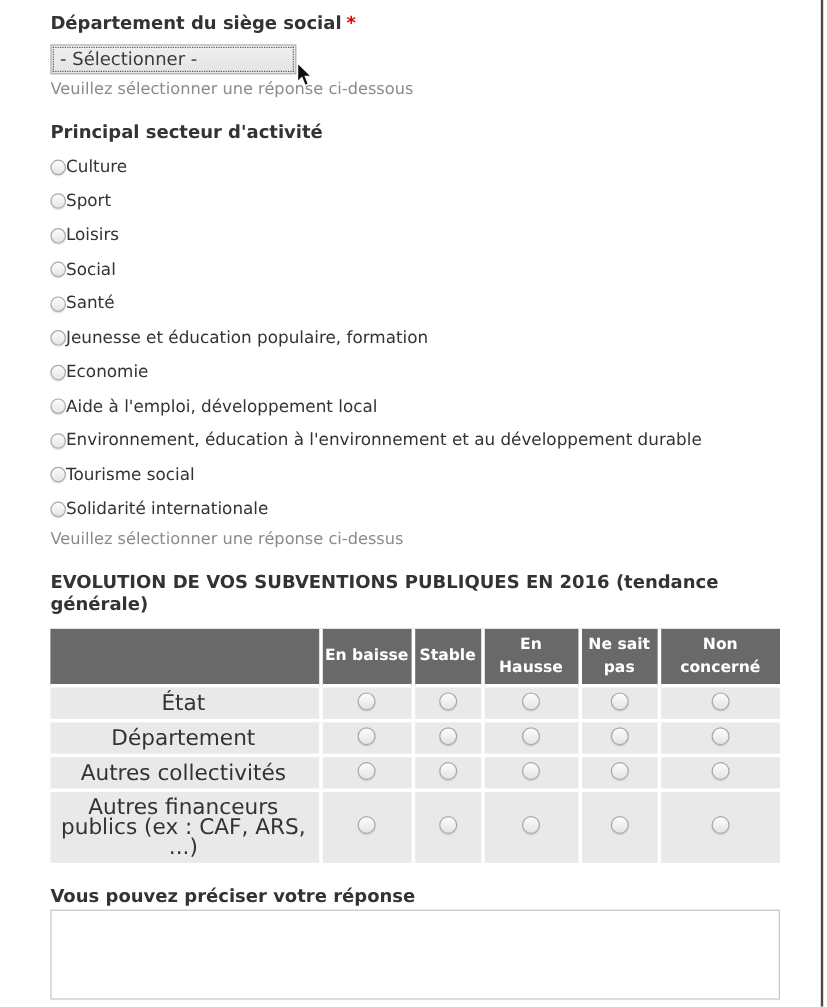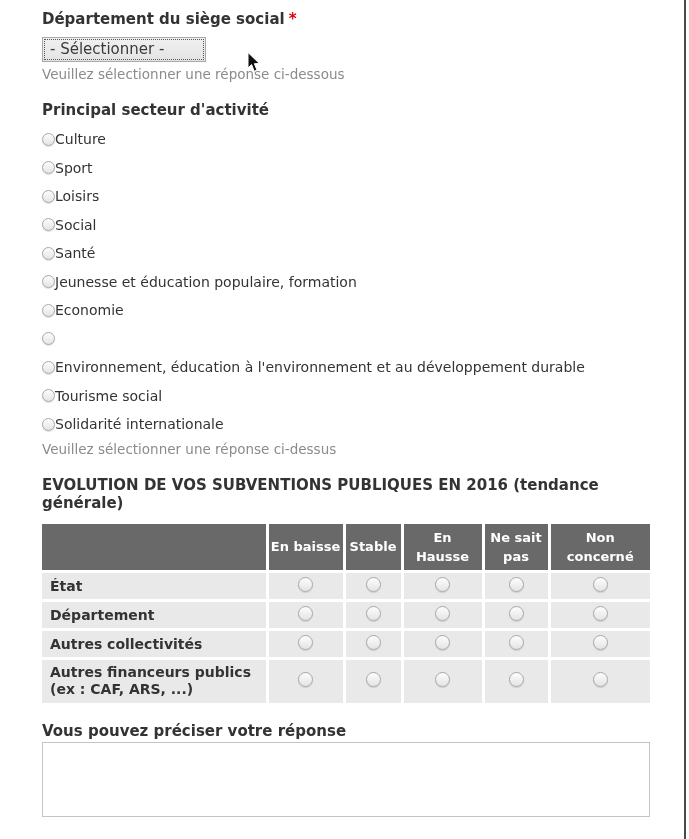--- a/index.html
+++ b/index.html
@@ -13,21 +13,21 @@
   }
   .content { position: absolute; left: 42px; top: 10px; width: 608px; }
 
   .q-label {
     font-size: 15px; font-weight: bold; line-height: 18px; color: #333333;
   }
   .required { color: #dd0000; font-weight: bold; margin-left: 4px; }
 
   .select-box {
     margin-top: 9px;
-    width: 164px; height: 25px;
+    width: 205px; height: 25px;
     background: linear-gradient(to bottom, #f0f0f0 0%, #e4e4e4 100%);
     border: 1px solid #a9a9a9;
     outline: 1px dotted #555555; outline-offset: -3px;
     font-size: 15px; color: #3a3a3a;
     line-height: 22px; padding: 0 7px;
     white-space: nowrap; overflow: hidden;
     cursor: default;
   }
 
   .helper {
@@ -62,22 +62,22 @@
     font-size: 13px; font-weight: bold; line-height: 19px;
     height: 48px; text-align: center; padding: 4px 2px;
   }
   table.matrix thead th + th { border-left: 3px solid #ffffff; }
   table.matrix tbody td {
     background: #e9e9e9; border-top: 3px solid #ffffff;
     height: 29px; text-align: center;
   }
   table.matrix tbody td + td { border-left: 3px solid #ffffff; }
   table.matrix tbody td.row-label {
-    text-align: left; font-size: 14px; line-height: 17px;
-    color: #333333; padding: 4px 10px 4px 8px; font-weight: bold;
+    text-align: center; font-size: 18px; line-height: 17px;
+    color: #333333; padding: 4px 10px 4px 8px;
   }
   table.matrix tbody tr.tall td { height: 44px; }
   .radio-cell .radio { display: inline-block; width: 15px; height: 15px; }
 
   .q3-label { margin-top: 19px; font-size: 15px; font-weight: bold; line-height: 18px; }
   textarea.answer-box {
     display: block; margin-top: 2px;
     width: 608px; height: 75px;
     border: 1px solid #c4c4c4; background: #ffffff;
     resize: none; font-family: "DejaVu Sans", "Liberation Sans", sans-serif;
@@ -126,20 +126,21 @@
     <div class="radio-item">
       <span class="radio"></span>
       <span class="opt-label">Jeunesse et éducation populaire, formation</span>
     </div>
     <div class="radio-item">
       <span class="radio"></span>
       <span class="opt-label">Economie</span>
     </div>
     <div class="radio-item">
       <span class="radio"></span>
+      <span class="opt-label">Aide à l'emploi, développement local</span>
     </div>
     <div class="radio-item">
       <span class="radio"></span>
       <span class="opt-label">Environnement, éducation à l'environnement et au développement durable</span>
     </div>
     <div class="radio-item">
       <span class="radio"></span>
       <span class="opt-label">Tourisme social</span>
     </div>
     <div class="radio-item">

